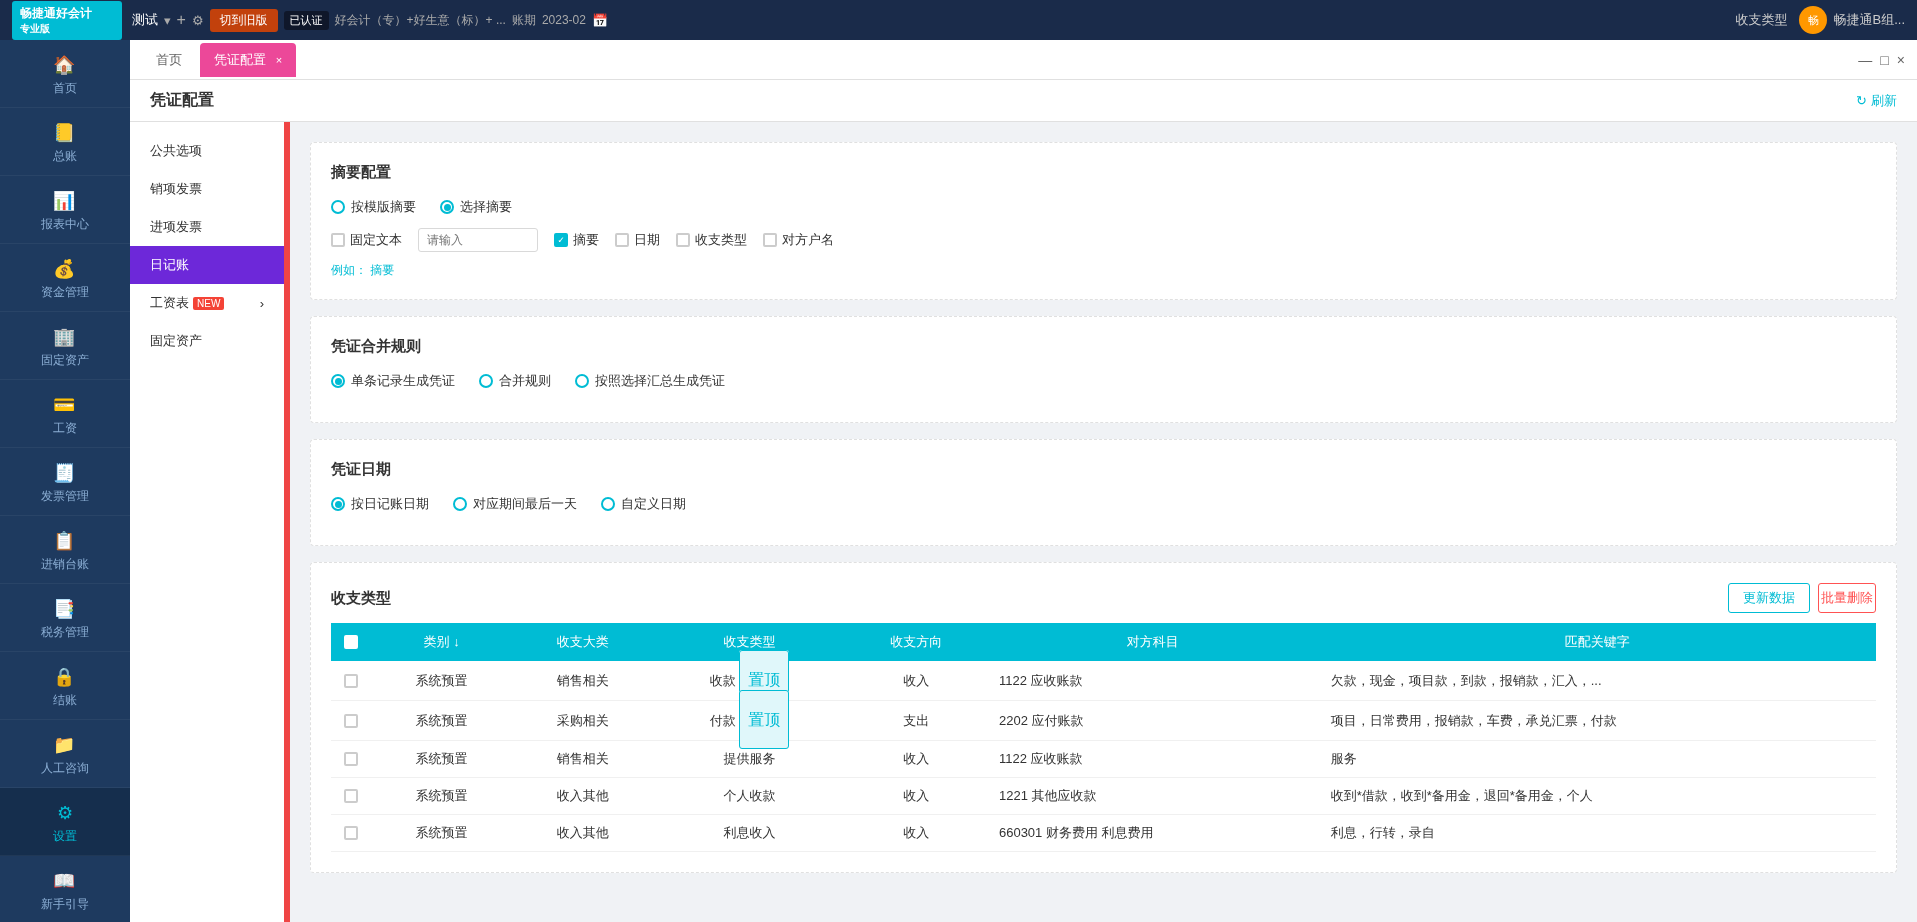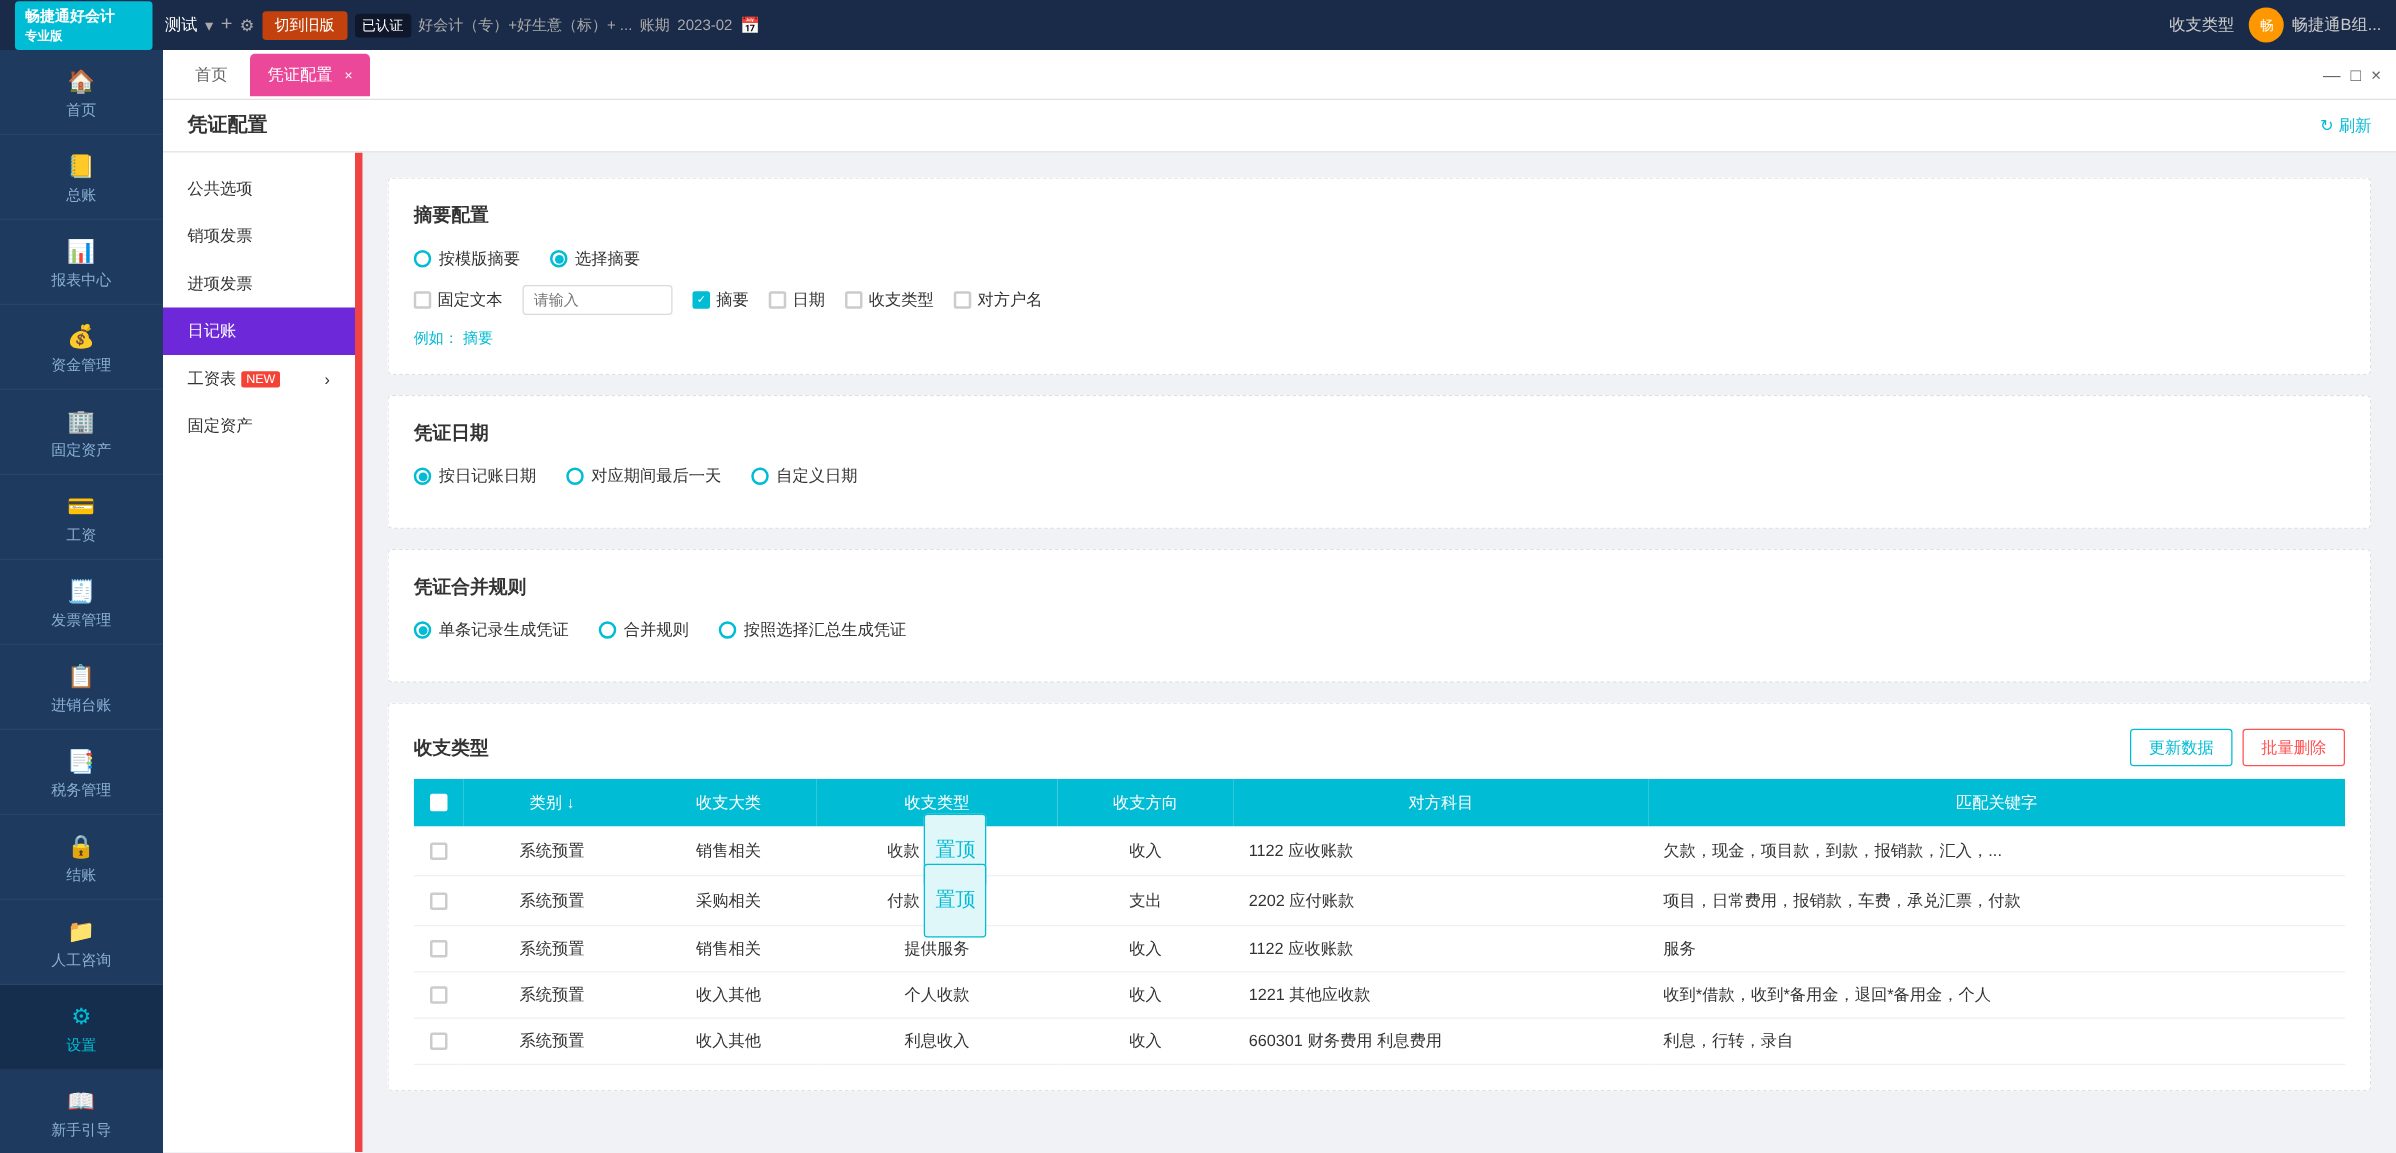--- a/index.html
+++ b/index.html
@@ -75,21 +75,21 @@
     .example-text { color: #00bcd4; font-size: 12px; margin-top: 6px; }
     .example-text span { color: #00bcd4; }
 
     
     .table-wrapper { overflow-x: auto; }
     .data-table { width: 100%; border-collapse: collapse; font-size: 13px; }
     .data-table th { background: #00bcd4; color: #fff; padding: 10px 12px; text-align: center; font-weight: normal; white-space: nowrap; }
     .data-table td { padding: 9px 12px; border-bottom: 1px solid #f0f0f0; text-align: center; color: #333; }
     .table-header-row { display: flex; justify-content: flex-end; gap: 8px; margin-bottom: 8px; }
     .update-btn { background: #fff; border: 1px solid #00bcd4; color: #00bcd4; padding: 5px 14px; border-radius: 3px; cursor: pointer; font-size: 13px; }
-    .delete-btn { background: #fff; border: 1px solid #ff5252; color: #ff5252; padding: 5px 14px; border-radius: 3px; cursor: pointer; font-size: 13px; }
+    .delete-btn { background: #fff; border: 1px solid #ff5252; color: #ff5252; padding: 5px 2px; border-radius: 3px; cursor: pointer; font-size: 13px; }
     .tag-btn { background: #e0f7fa; border: 1px solid #00bcd4; color: #00bcd4; padding: 20px 8px; border-radius: 3px; font-size: 16px; cursor: pointer; }
     .checkbox-th { width: 40px; }
   </style>
 </head>
 <body>
 
 <div class="top-bar">
   <div class="top-bar-left">
     <div class="app-logo">
       <div>畅捷通好会计</div>
@@ -264,51 +264,51 @@
                 <span>对方户名</span>
               </label>
             </div>
             <div class="example-text">
               <span>例如：</span>
               <span style="color:#00bcd4">摘要</span>
             </div>
           </div>
 
           <div class="section">
+            <div class="section-title">凭证合并规则</div>
+            <div class="radio-group">
+              <label class="radio-item">
+                <div class="radio-circle checked"></div>
+                <span>单条记录生成凭证</span>
+              </label>
+              <label class="radio-item">
+                <div class="radio-circle"></div>
+                <span>合并规则</span>
+              </label>
+              <label class="radio-item">
+                <div class="radio-circle"></div>
+                <span>按照选择汇总生成凭证</span>
+              </label>
+            </div>
+          </div>
+
+          <div class="section">
             <div class="section-title">凭证日期</div>
             <div class="radio-group">
               <label class="radio-item">
                 <div class="radio-circle checked"></div>
                 <span>按日记账日期</span>
               </label>
               <label class="radio-item">
                 <div class="radio-circle"></div>
                 <span>对应期间最后一天</span>
               </label>
               <label class="radio-item">
                 <div class="radio-circle"></div>
                 <span>自定义日期</span>
-              </label>
-            </div>
-          </div>
-
-          <div class="section">
-            <div class="section-title">凭证合并规则</div>
-            <div class="radio-group">
-              <label class="radio-item">
-                <div class="radio-circle checked"></div>
-                <span>单条记录生成凭证</span>
-              </label>
-              <label class="radio-item">
-                <div class="radio-circle"></div>
-                <span>合并规则</span>
-              </label>
-              <label class="radio-item">
-                <div class="radio-circle"></div>
-                <span>按照选择汇总生成凭证</span>
               </label>
             </div>
           </div>
 
           <div class="section">
             <div style="display:flex;align-items:center;justify-content:space-between;margin-bottom:10px">
               <div class="section-title" style="margin-bottom:0">收支类型</div>
               <div class="table-header-row" style="margin-bottom:0">
                 <button class="update-btn">更新数据</button>
                 <button class="delete-btn">批量删除</button>

